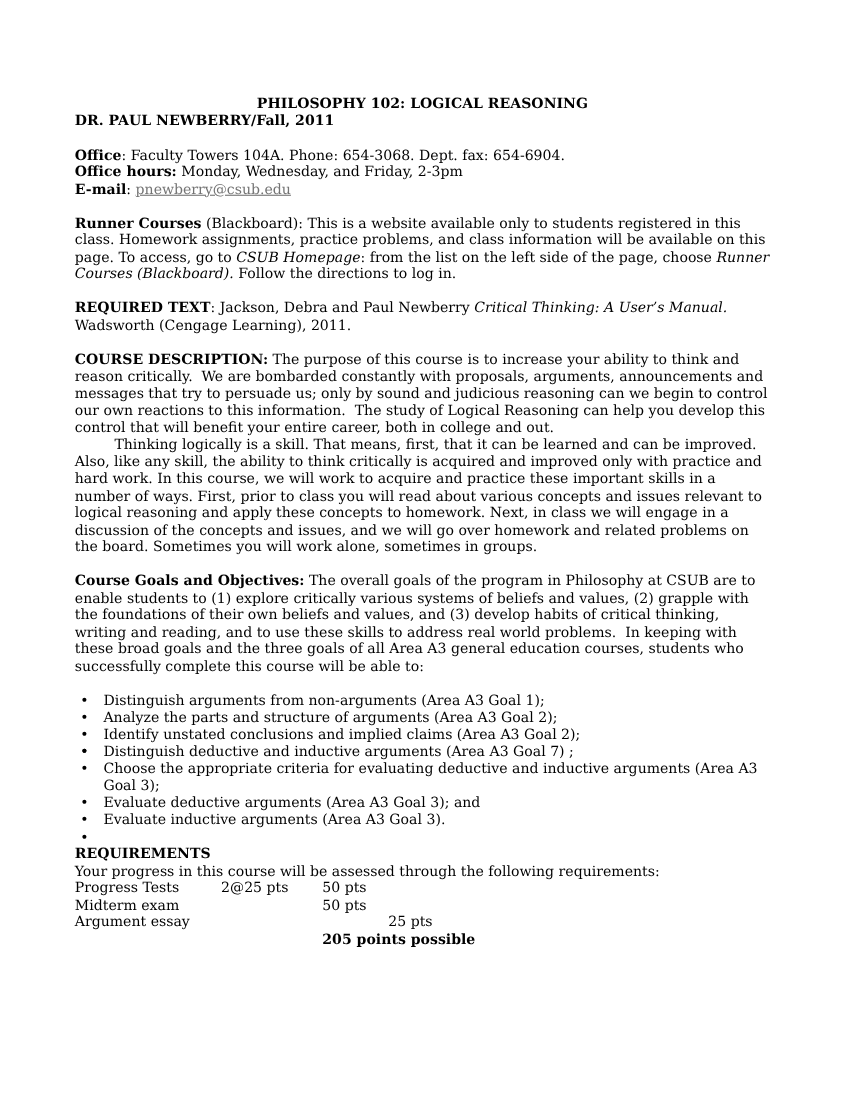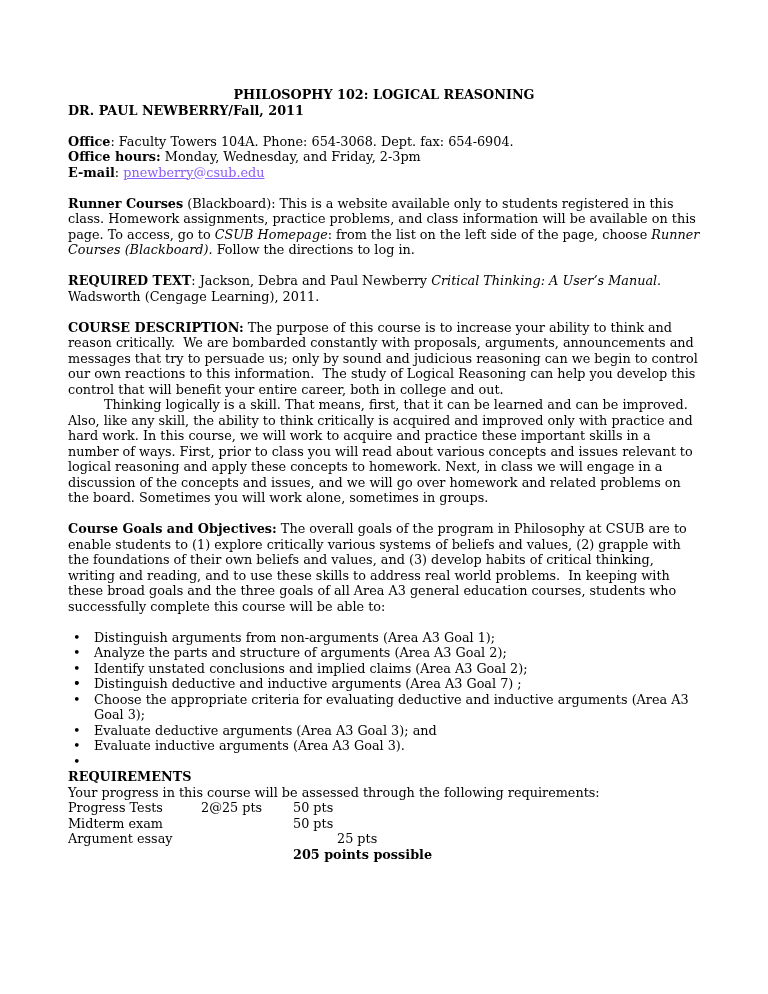--- a/index.html
+++ b/index.html
@@ -27,35 +27,35 @@
   .doc-heading { font-weight: bold; }
 
   .para { white-space: pre-wrap; }
   .para.indent { text-indent: 36px; }
   .gap { margin-top: 15.5px; }
 
   .b { font-weight: bold; }
   .i { font-style: italic; }
 
   .link {
-    color: #8b5cf6;
+    color: #737373;
     cursor: pointer;
     margin-top: 40px;
   }
 
   .bullet-list { }
   .bullet-row { position: relative; padding-left: 26px; }
   .bullet-glyph { position: absolute; left: 5px; top: 0; }
 
   .req-row { position: relative; height: 15.5px; }
   .req-cell { position: absolute; top: 0; white-space: pre; text-align: right; }
   .req-cell.c0 { left: 0; }
   .req-cell.c1 { left: 133px; }
   .req-cell.c2 { left: 225px; }
-  .req-cell.c3 { left: 269px; }
+  .req-cell.c3 { left: 285px; }
   .req-underline {
     position: absolute;
     left: 137px;
     width: 133px;
     top: 14px;
     height: 0;
     border-top: 1px solid #5a5a5a;
   }
 </style>
 </head>

